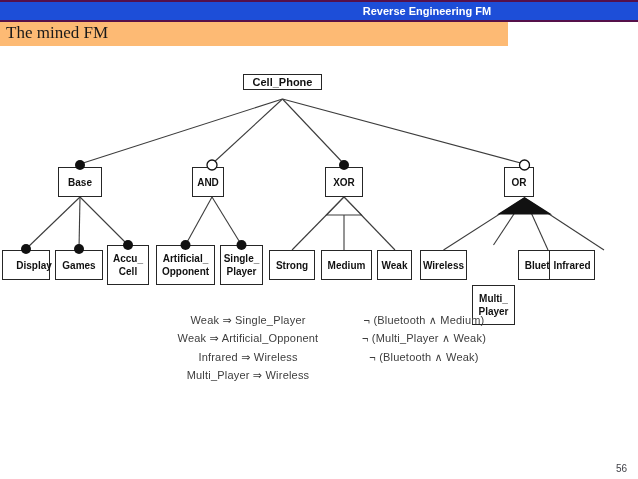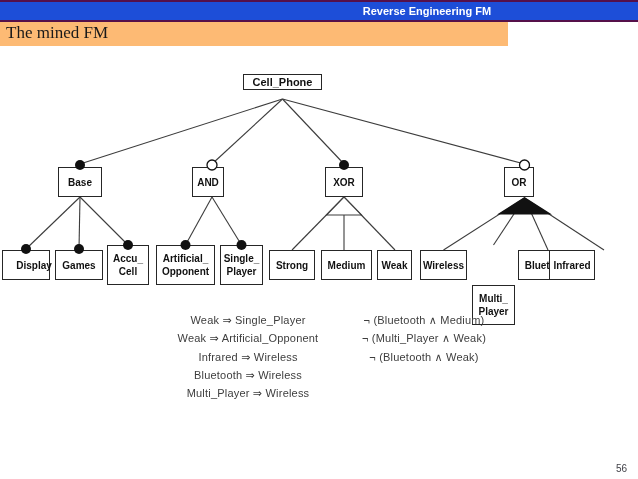--- a/index.html
+++ b/index.html
@@ -129,21 +129,20 @@
     <circle cx="79" cy="249" r="5" fill="#111"></circle>
     <circle cx="128" cy="245" r="5" fill="#111"></circle>
     <circle cx="185.5" cy="245" r="5" fill="#111"></circle>
     <circle cx="241.5" cy="245" r="5" fill="#111"></circle>
   </svg>
 
   <div class="constraints c-left">
     <div>Weak  ⇒  Single_Player</div>
     <div>Weak  ⇒  Artificial_Opponent</div>
     <div>Infrared  ⇒  Wireless</div>
-    <div>Bluetooth  ⇒  Wireless</div>
     <div>Multi_Player  ⇒  Wireless</div>
   </div>
   <div class="constraints c-right">
     <div>¬ (Bluetooth  ∧  Medium)</div>
     <div>¬ (Multi_Player  ∧  Weak)</div>
     <div>¬ (Bluetooth  ∧  Weak)</div>
   </div>
 
   <div class="pagenum">56</div>
 

